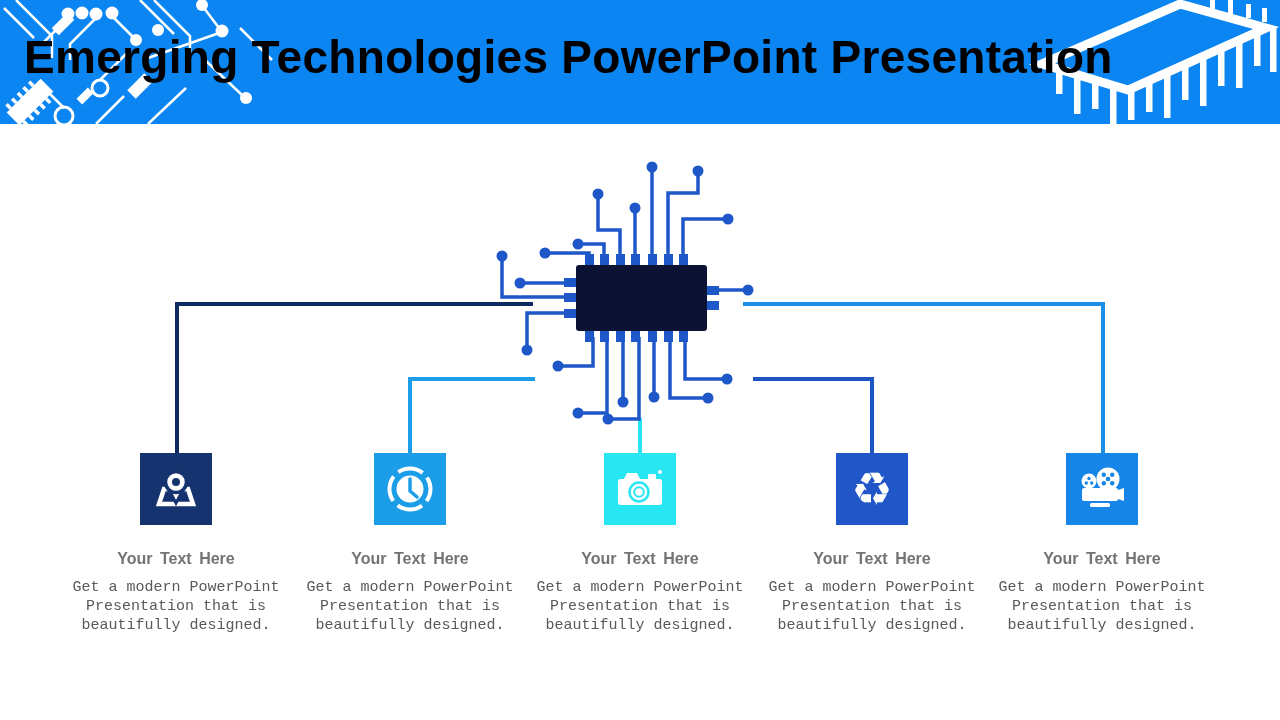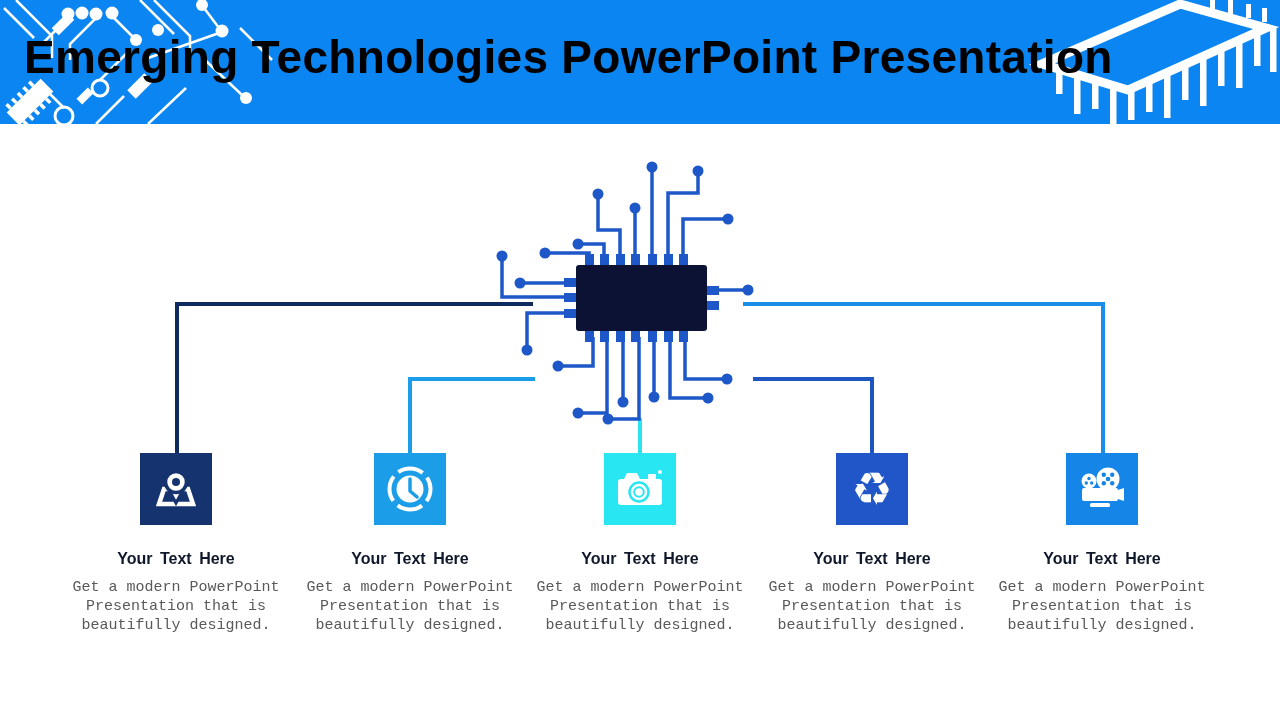--- a/index.html
+++ b/index.html
@@ -20,21 +20,21 @@
         align-items:center;justify-content:center;}
   .tile-1{left:140px;background:#15346f;}
   .tile-2{left:374px;background:#1b9de8;}
   .tile-3{left:604px;background:#29e6f3;}
   .tile-4{left:836px;background:#2156c8;}
   .tile-5{left:1066px;background:#1585e8;}
   .glyph{color:#fff;font-family:"DejaVu Sans",sans-serif;font-size:46px;line-height:1;}
   
   .textcol{position:absolute;top:550px;width:210px;text-align:center;}
   .col-1{left:71px;} .col-2{left:305px;} .col-3{left:535px;} .col-4{left:767px;} .col-5{left:997px;}
-  .textcol h3{margin:0 0 10px 0;font-size:16px;font-weight:bold;color:#0f172a;word-spacing:3px;}
+  .textcol h3{margin:0 0 10px 0;font-size:16px;font-weight:bold;color:#737373;word-spacing:3px;}
   .textcol p{margin:0;font-size:15px;line-height:19px;color:#595959;font-family:Liberation Mono, monospace;}
 </style>
 </head>
 <body>
 
 <div class="slide">
 
   <div class="header">
 
     <svg class="deco deco-left" width="520" height="124" viewBox="0 0 520 124">

